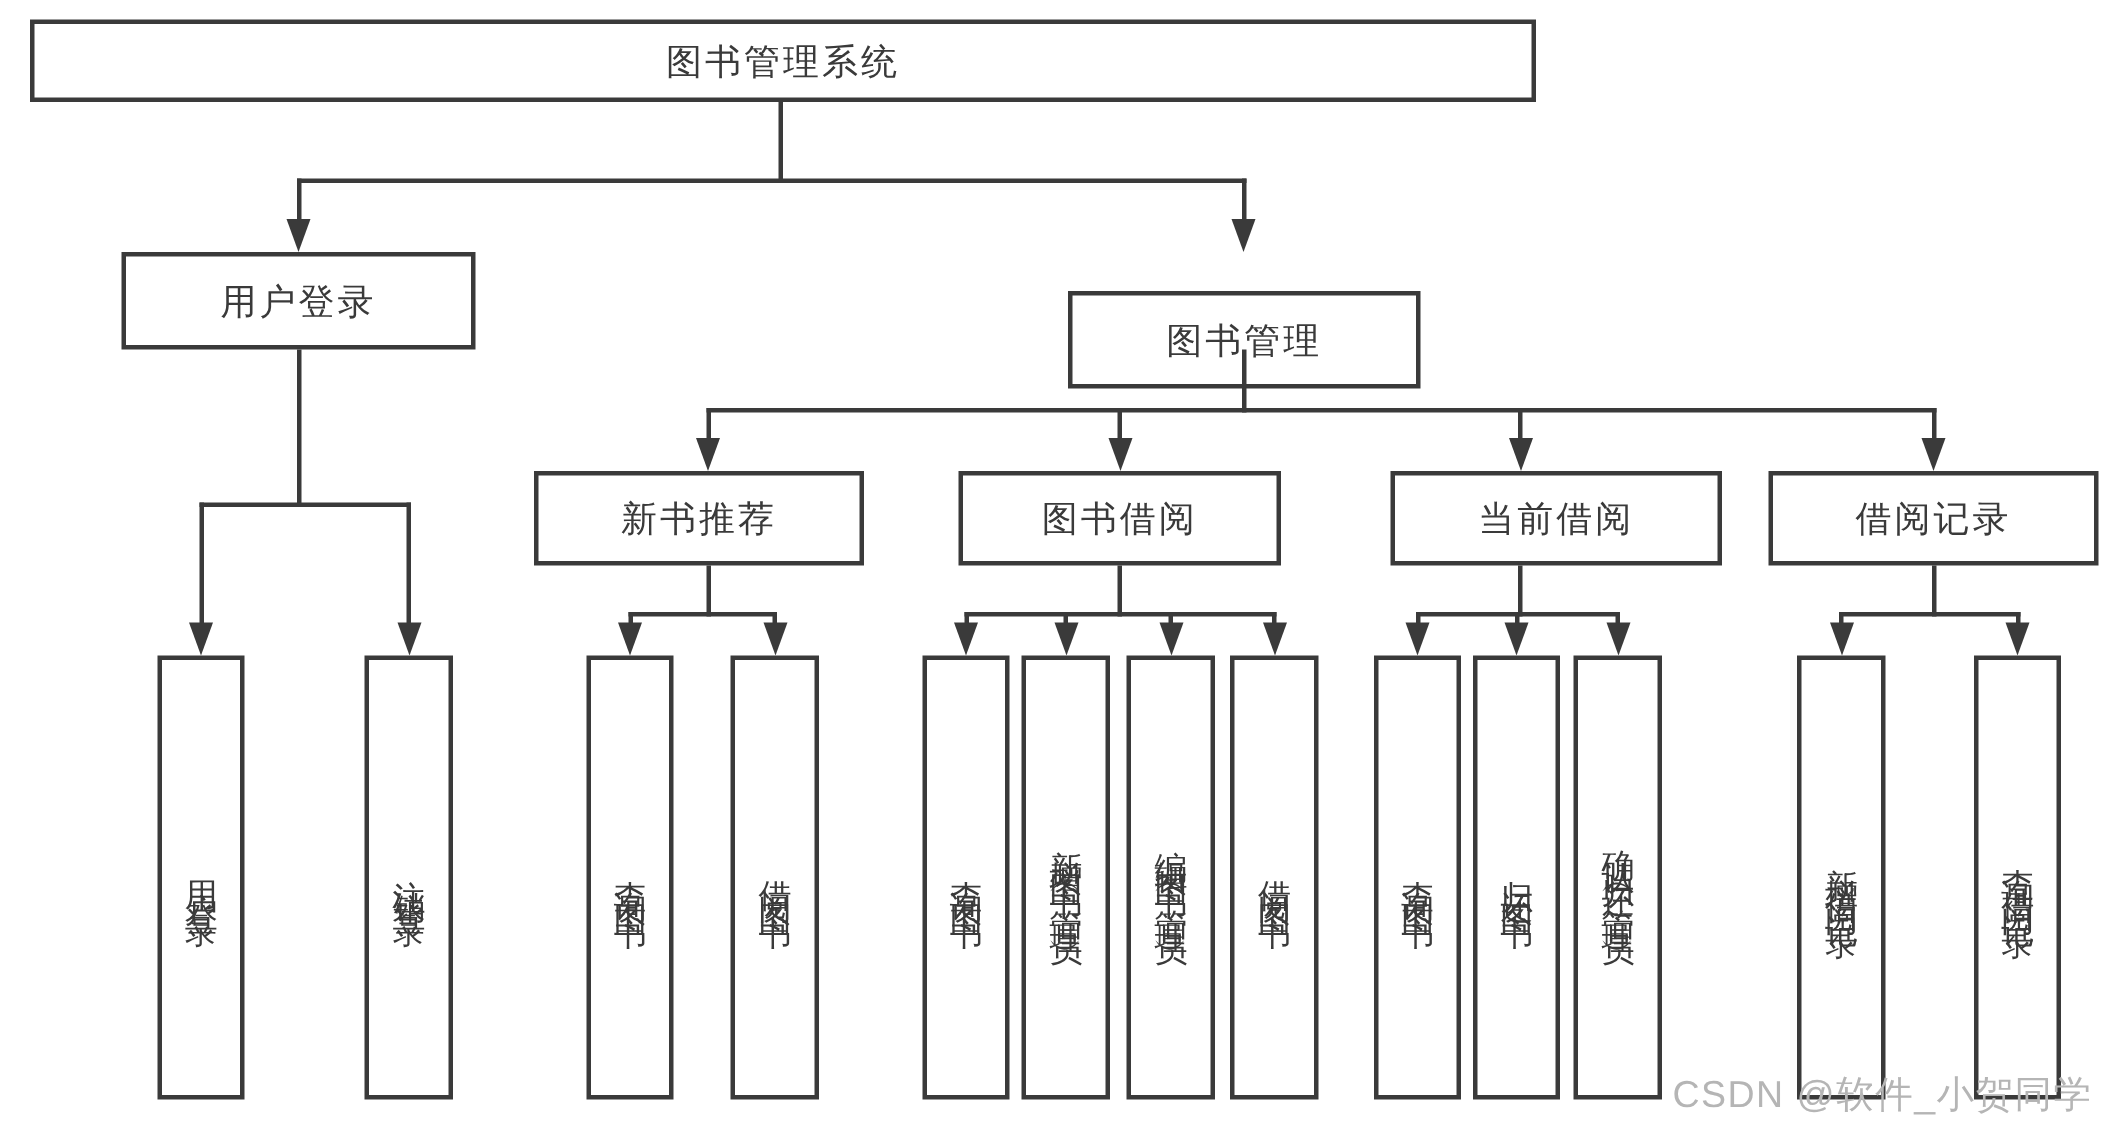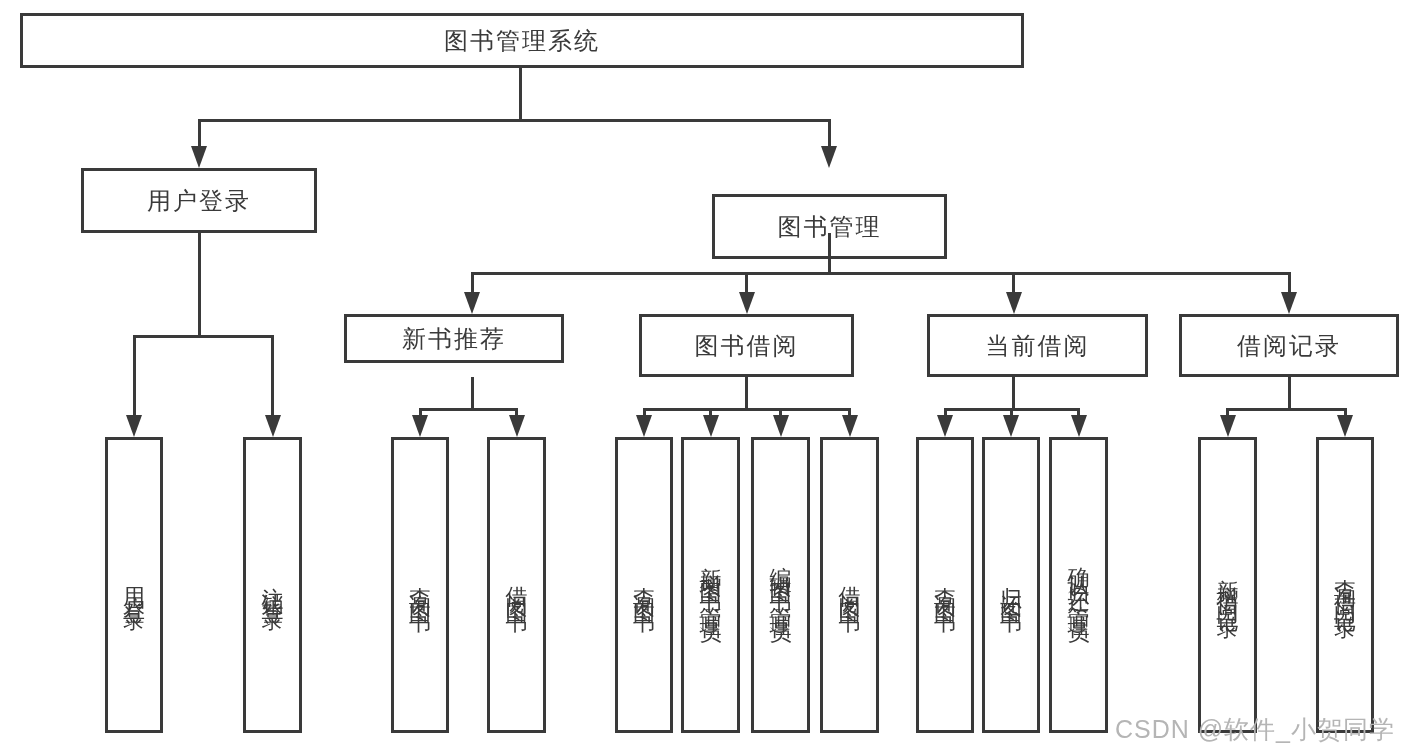--- a/index.html
+++ b/index.html
@@ -58,21 +58,21 @@
     <span class="hlabel">图书管理系统</span>
   </div>
 
   <div class="box" style="left:81px;top:168px;width:236px;height:65px;">
     <span class="hlabel">用户登录</span>
   </div>
   <div class="box" style="left:712px;top:168px;width:235px;height:65px;margin-top:26px;">
     <span class="hlabel">图书管理</span>
   </div>
 
-  <div class="box" style="left:344px;top:314px;width:220px;height:49px;">
+  <div class="box" style="left:356px;top:314px;width:220px;height:63px;">
     <span class="hlabel">新书推荐</span>
   </div>
   <div class="box" style="left:639px;top:314px;width:215px;height:63px;">
     <span class="hlabel">图书借阅</span>
   </div>
   <div class="box" style="left:903px;top:314px;width:221px;height:63px;margin-left:24px;">
     <span class="hlabel">当前借阅</span>
   </div>
   <div class="box" style="left:1179px;top:314px;width:220px;height:63px;">
     <span class="hlabel">借阅记录</span>

